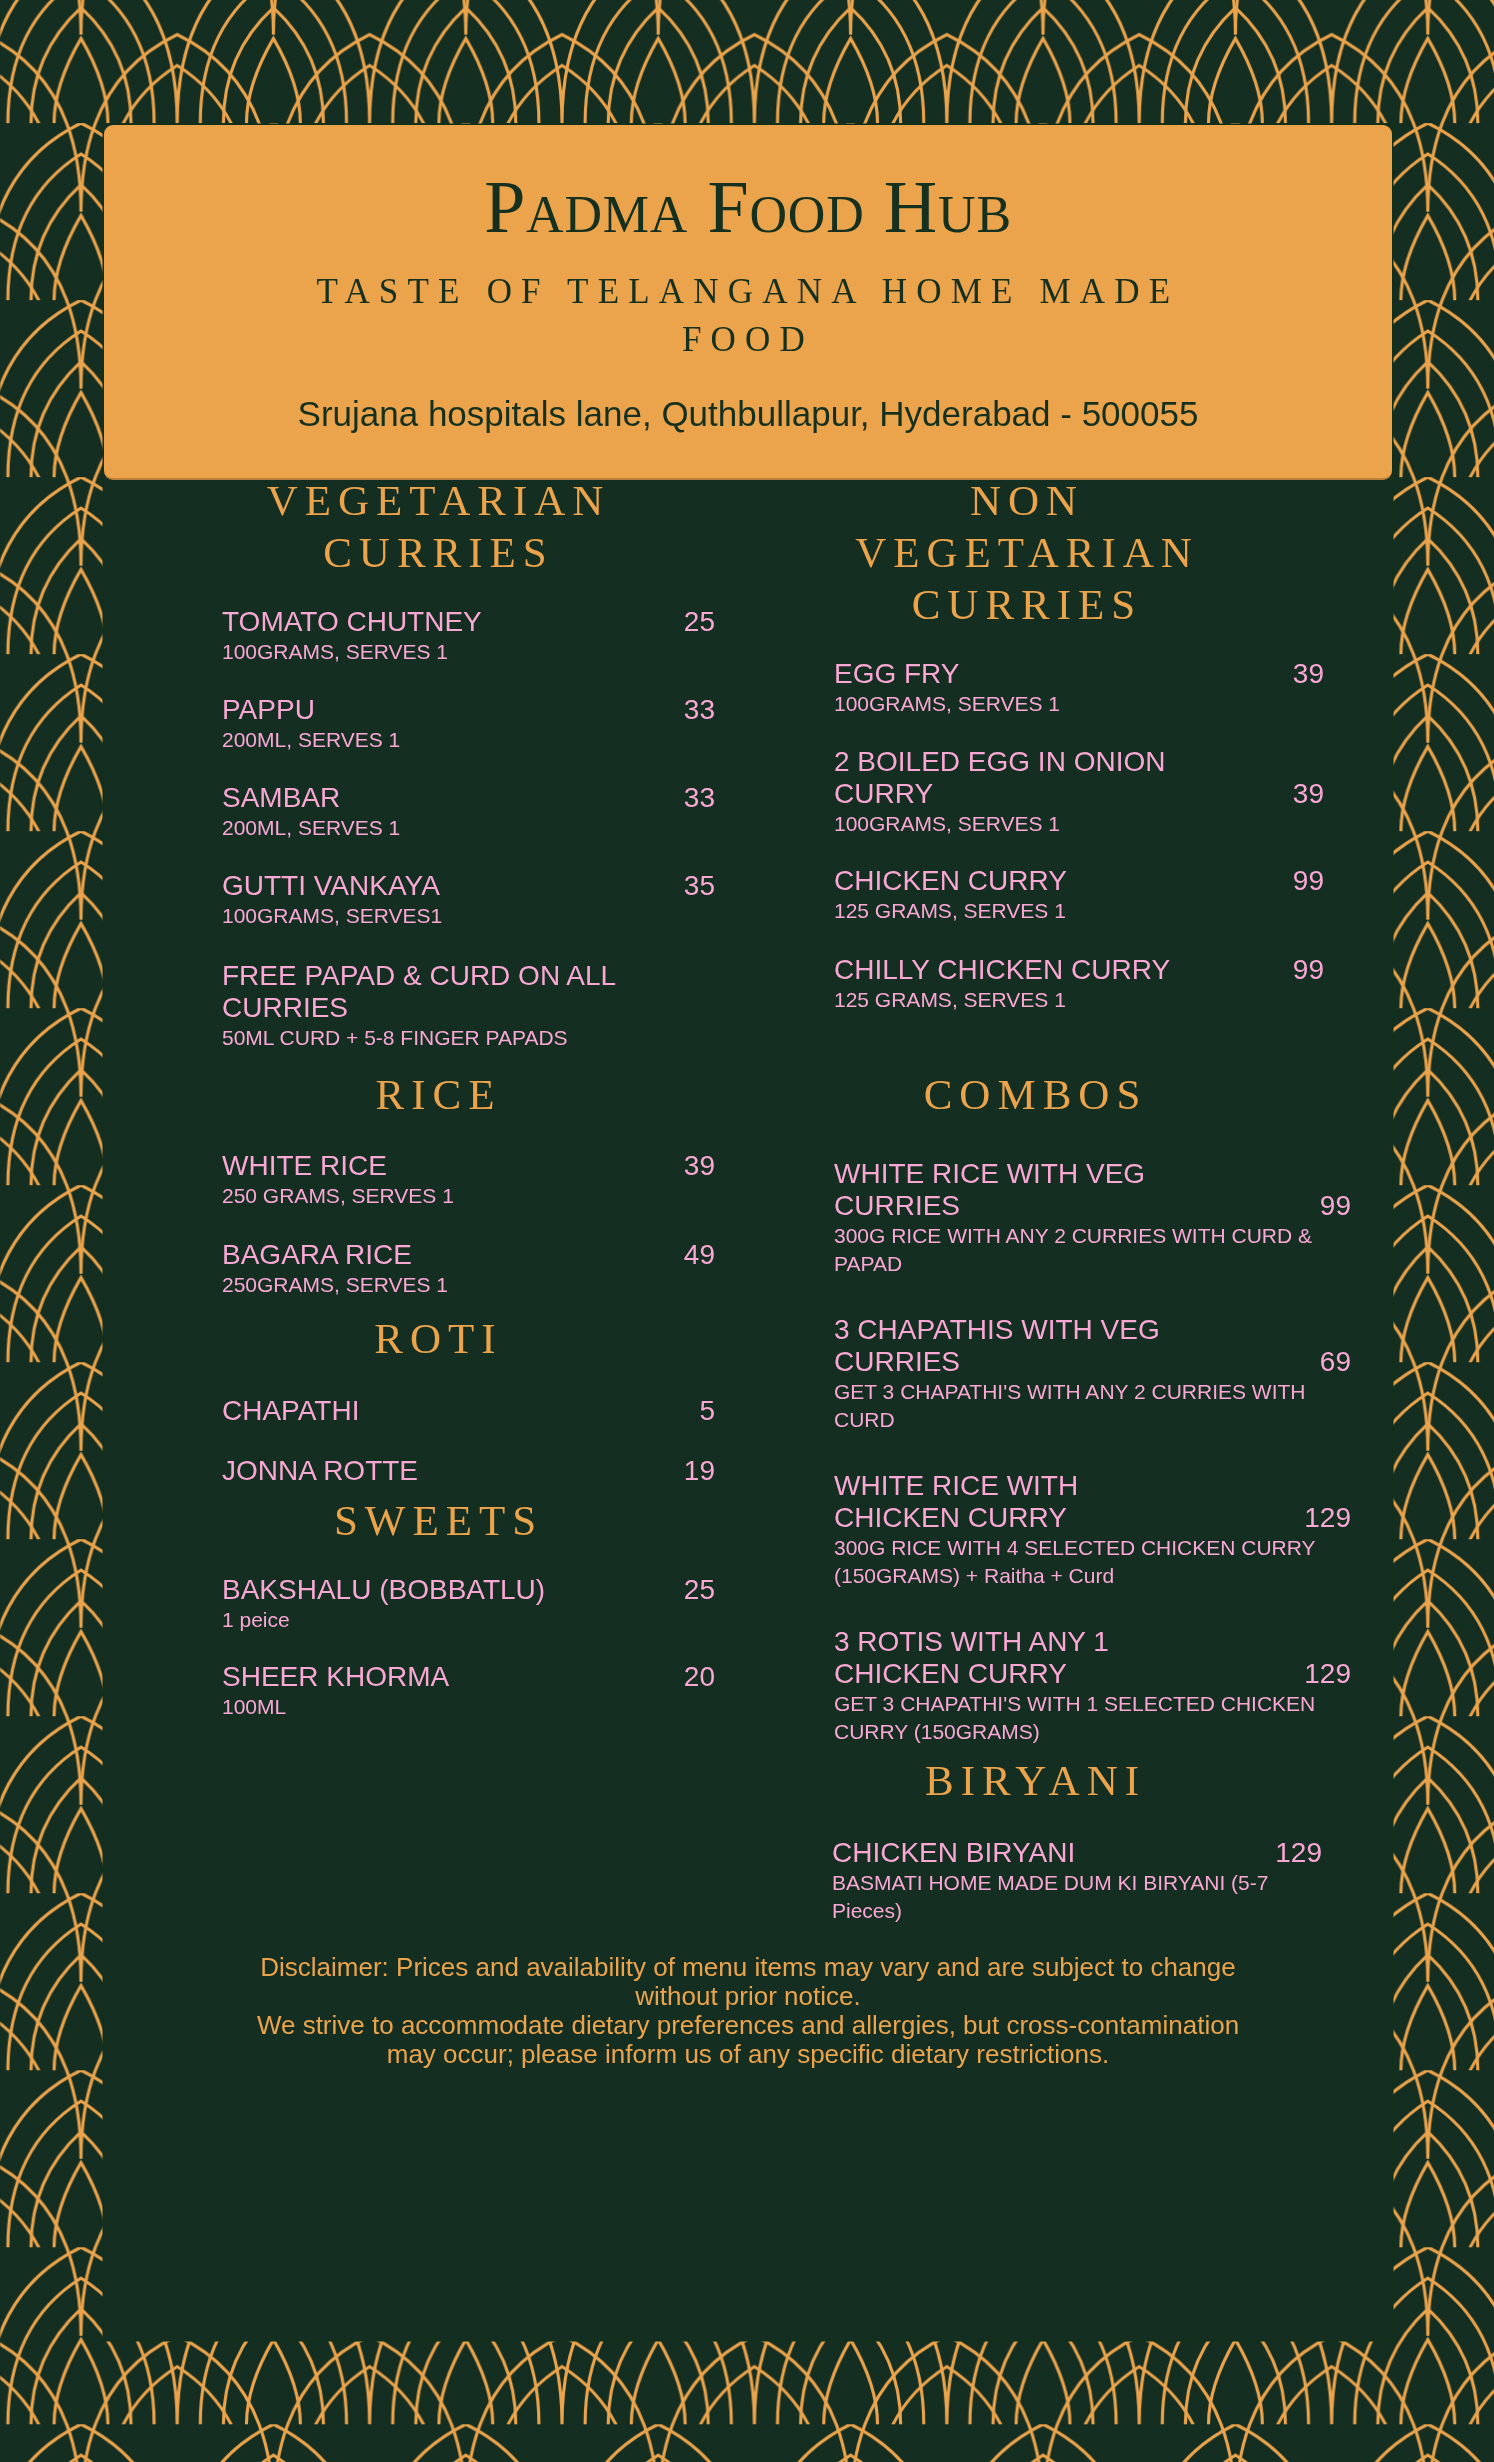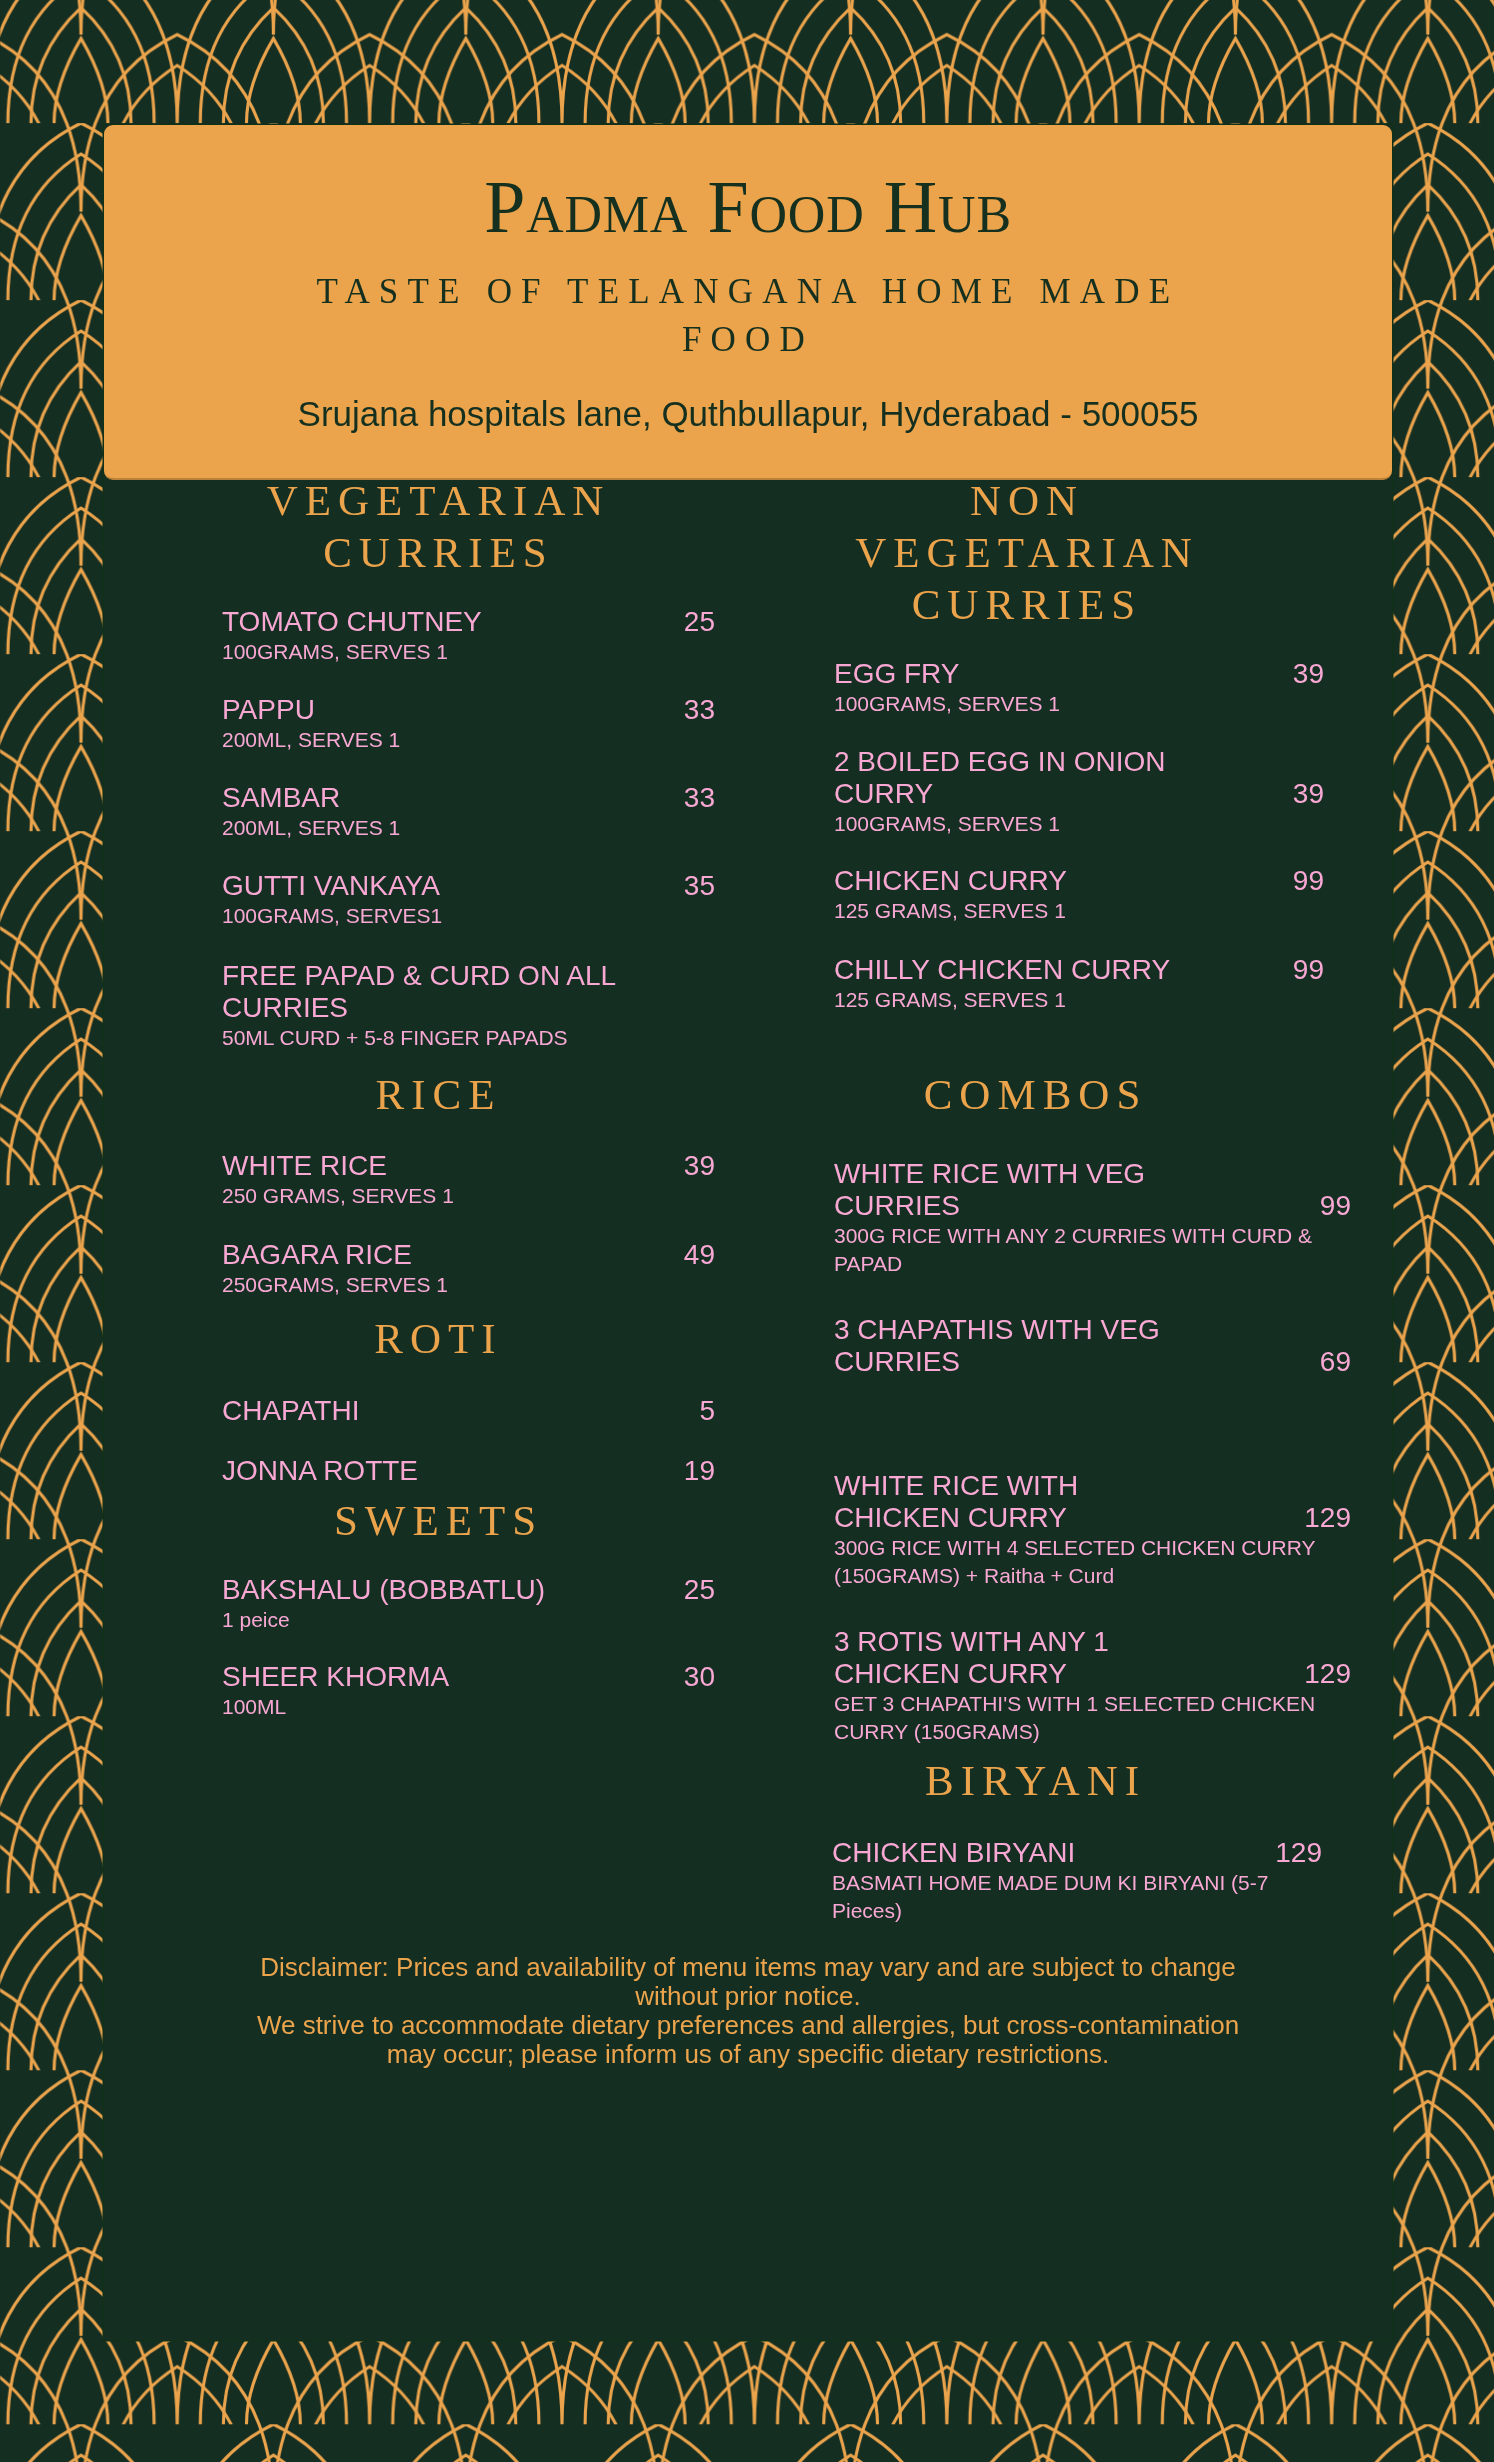--- a/index.html
+++ b/index.html
@@ -139,21 +139,21 @@
   </div>
 
   <div class="section-title" style="left:150px; top:1370px; width:369px;">SWEETS</div>
   <div class="item" style="left:118px; top:1449px; width:493px;">
     <div class="name">BAKSHALU (BOBBATLU)</div>
     <div class="price" style="right:0;">25</div>
     <div class="desc" style="text-transform:none;">1 peice</div>
   </div>
   <div class="item" style="left:118px; top:1536px; width:493px;">
     <div class="name">SHEER KHORMA</div>
-    <div class="price" style="right:0;">30</div>
+    <div class="price" style="right:0;">20</div>
     <div class="desc">100ML</div>
   </div>
 
   <div class="section-title" style="left:750px; top:350px; width:346px;">
     <span>NON VEGETARIAN CURRIES</span>
   </div>
   <div class="item" style="left:730px; top:533px; width:490px;">
     <div class="name">EGG FRY</div>
     <div class="price" style="right:0;">39</div>
     <div class="desc">100GRAMS, SERVES 1</div>
@@ -176,20 +176,21 @@
 
   <div class="section-title" style="left:739px; top:944px; width:385px;">COMBOS</div>
   <div class="item" style="left:730px; top:1033px; width:517px;">
     <div class="name" style="width:400px;">WHITE RICE WITH VEG CURRIES</div>
     <div class="price" style="right:0; top:32px;">99</div>
     <div class="desc">300G RICE WITH ANY 2 CURRIES WITH CURD &amp; PAPAD</div>
   </div>
   <div class="item" style="left:730px; top:1189px; width:517px;">
     <div class="name" style="width:431px;">3 CHAPATHIS WITH VEG CURRIES</div>
     <div class="price" style="right:0; top:32px;">69</div>
+    <div class="desc">GET 3 CHAPATHI'S WITH ANY 2 CURRIES WITH CURD</div>
   </div>
   <div class="item" style="left:730px; top:1345px; width:517px;">
     <div class="name" style="width:323px;">WHITE RICE WITH CHICKEN CURRY</div>
     <div class="price" style="right:0; top:32px;">129</div>
     <div class="desc">300G RICE WITH 4 SELECTED CHICKEN CURRY (150GRAMS) + Raitha + Curd</div>
   </div>
   <div class="item" style="left:730px; top:1501px; width:517px;">
     <div class="name" style="width:354px;">3 ROTIS WITH ANY 1 CHICKEN CURRY</div>
     <div class="price" style="right:0; top:32px;">129</div>
     <div class="desc">GET 3 CHAPATHI'S WITH 1 SELECTED CHICKEN CURRY (150GRAMS)</div>

